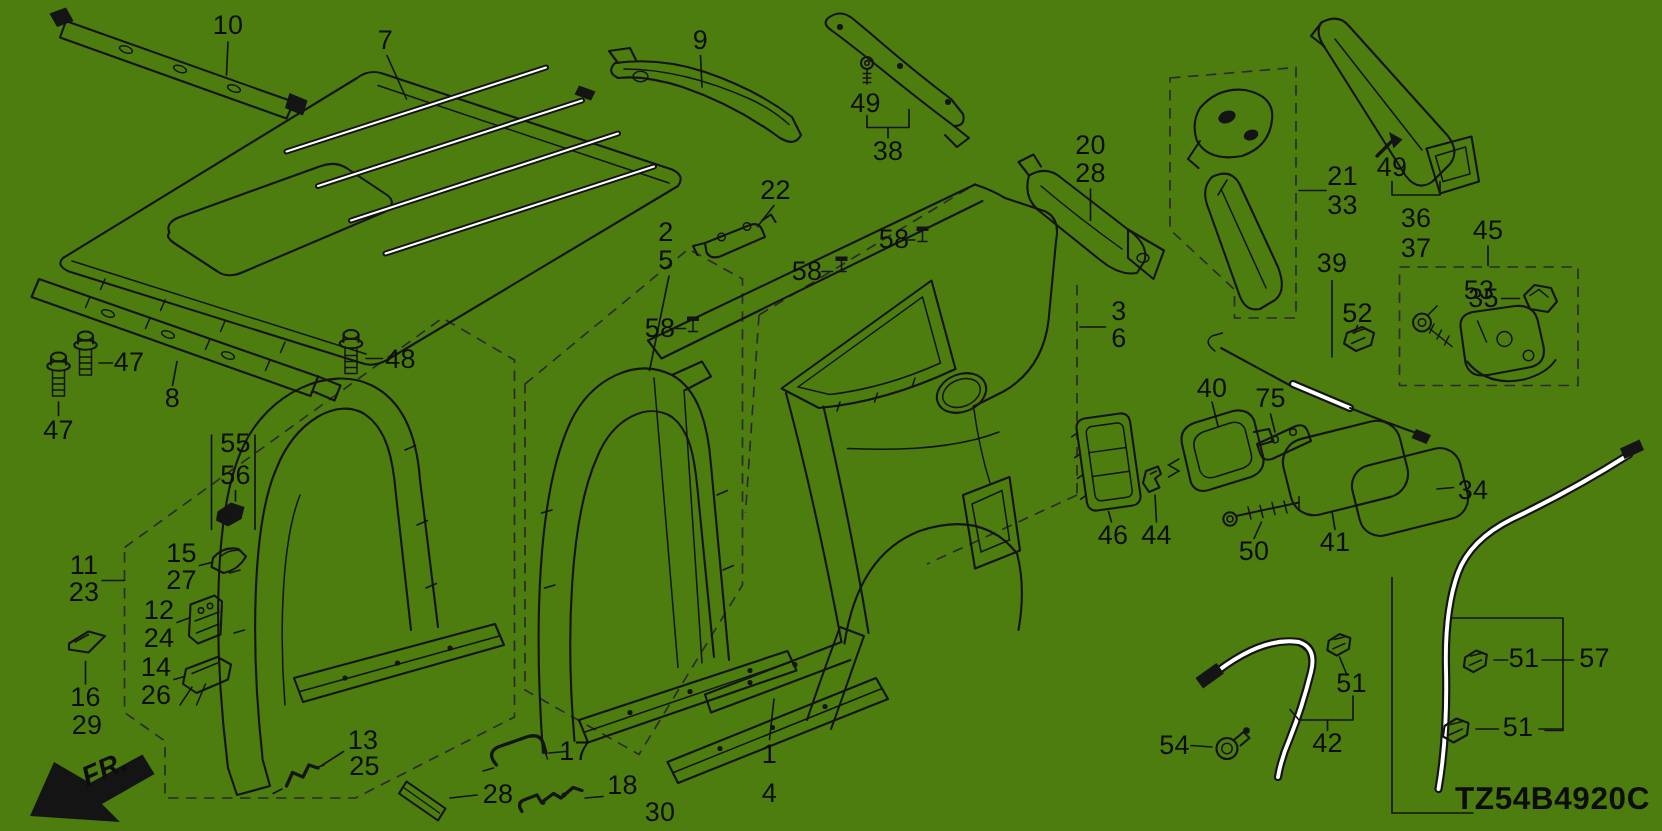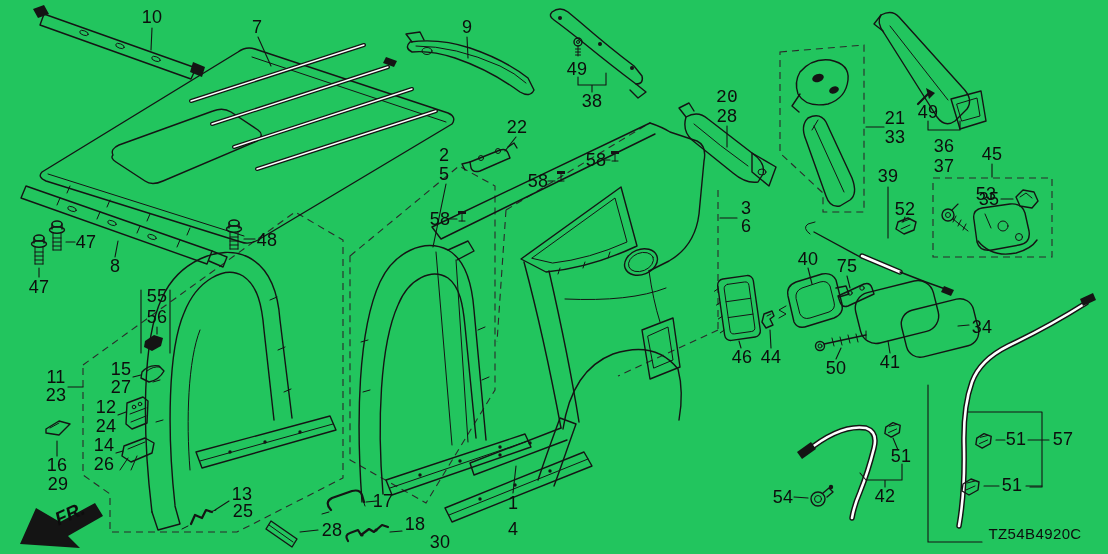--- a/index.html
+++ b/index.html
@@ -1,32 +1,32 @@
 <!DOCTYPE html>
 <html><head>
 <meta charset="utf-8">
 <style>
   html,body{margin:0;padding:0;background:#fff;}
-  #stage{position:relative;width:1108px;height:554px;background:#22c55e;overflow:hidden;
+  #stage{position:relative;width:1108px;height:554px;background:#4d7c0f;overflow:hidden;
          font-family:"Liberation Sans",sans-serif;}
   #art{position:absolute;left:0;top:0;}
   svg *{vector-effect:non-scaling-stroke;}
   .ln{fill:none;stroke:#141414;stroke-width:1.4;stroke-linecap:round;stroke-linejoin:round;}
   .thin{fill:none;stroke:#141414;stroke-width:1;stroke-linecap:round;}
   .lead{fill:none;stroke:#141414;stroke-width:1.1;stroke-linecap:round;}
   .dash{fill:none;stroke:#2a2a2a;stroke-width:1.1;stroke-dasharray:7 5;stroke-linejoin:miter;}
   .fillb{fill:#141414;stroke:none;}
   .rib{fill:none;stroke:#141414;stroke-width:4;stroke-linecap:round;}
   .ribcore{fill:none;stroke:#ffffff;stroke-width:1.4;stroke-linecap:round;}
   .tube{fill:none;stroke:#141414;stroke-width:5.5;stroke-linecap:round;}
   .tubecore{fill:none;stroke:#ffffff;stroke-width:2.6;stroke-linecap:round;}
   .thick2{fill:none;stroke:#141414;stroke-width:2.2;stroke-linecap:round;stroke-linejoin:round;}
   .callout{position:absolute;transform:translate(-50%,-50%);font-size:18px;color:#0d0d0d;
            white-space:nowrap;letter-spacing:0.2px;}
-  .partcode{position:absolute;transform:translate(-50%,-50%);font-size:15px;font-weight:normal;
+  .partcode{position:absolute;transform:translate(-50%,-50%);font-size:21px;font-weight:bold;
             color:#0d0d0d;letter-spacing:0.4px;}
   .frlabel{position:absolute;transform:translate(-50%,-50%) rotate(-24deg);
            font-size:19px;font-weight:bold;font-style:italic;color:#0d0d0d;}
 </style>
 </head>
 <body>
 
 <div id="stage">
 
   <svg id="art" width="1108" height="554" viewBox="0 0 1108 554">
@@ -402,21 +402,21 @@
       <span class="callout" style="left: 257px; top: 27px;">7</span>
       <span class="callout" style="left: 467px; top: 27px;">9</span>
       <span class="callout" style="left: 577px; top: 69px;">49</span>
       <span class="callout" style="left: 592px; top: 101px;">38</span>
       <span class="callout" style="left: 517px; top: 127px;">22</span>
       <span class="callout" style="left: 444px; top: 155px;">2</span>
       <span class="callout" style="left: 444px; top: 174px;">5</span>
       <span class="callout" style="left: 596px; top: 160px;">58</span>
       <span class="callout" style="left: 538px; top: 181px;">58</span>
       <span class="callout" style="left: 440px; top: 219px;">58</span>
-      <span class="callout" style="left: 727px; top: 97px; font-family: Liberation Mono, monospace;">20</span>
+      <span class="callout" style="left: 727px; top: 97px;">20</span>
       <span class="callout" style="left: 727px; top: 116px;">28</span>
       <span class="callout" style="left: 895px; top: 118px;">21</span>
       <span class="callout" style="left: 895px; top: 137px;">33</span>
       <span class="callout" style="left: 928px; top: 112px;">49</span>
       <span class="callout" style="left: 944px; top: 146px;">36</span>
       <span class="callout" style="left: 944px; top: 166px;">37</span>
       <span class="callout" style="left: 992px; top: 154px;">45</span>
       <span class="callout" style="left: 986px; top: 194px;">53</span>
       <span class="callout" style="left: 989px; top: 199px;">35</span>
       <span class="callout" style="left: 888px; top: 176px;">39</span>

